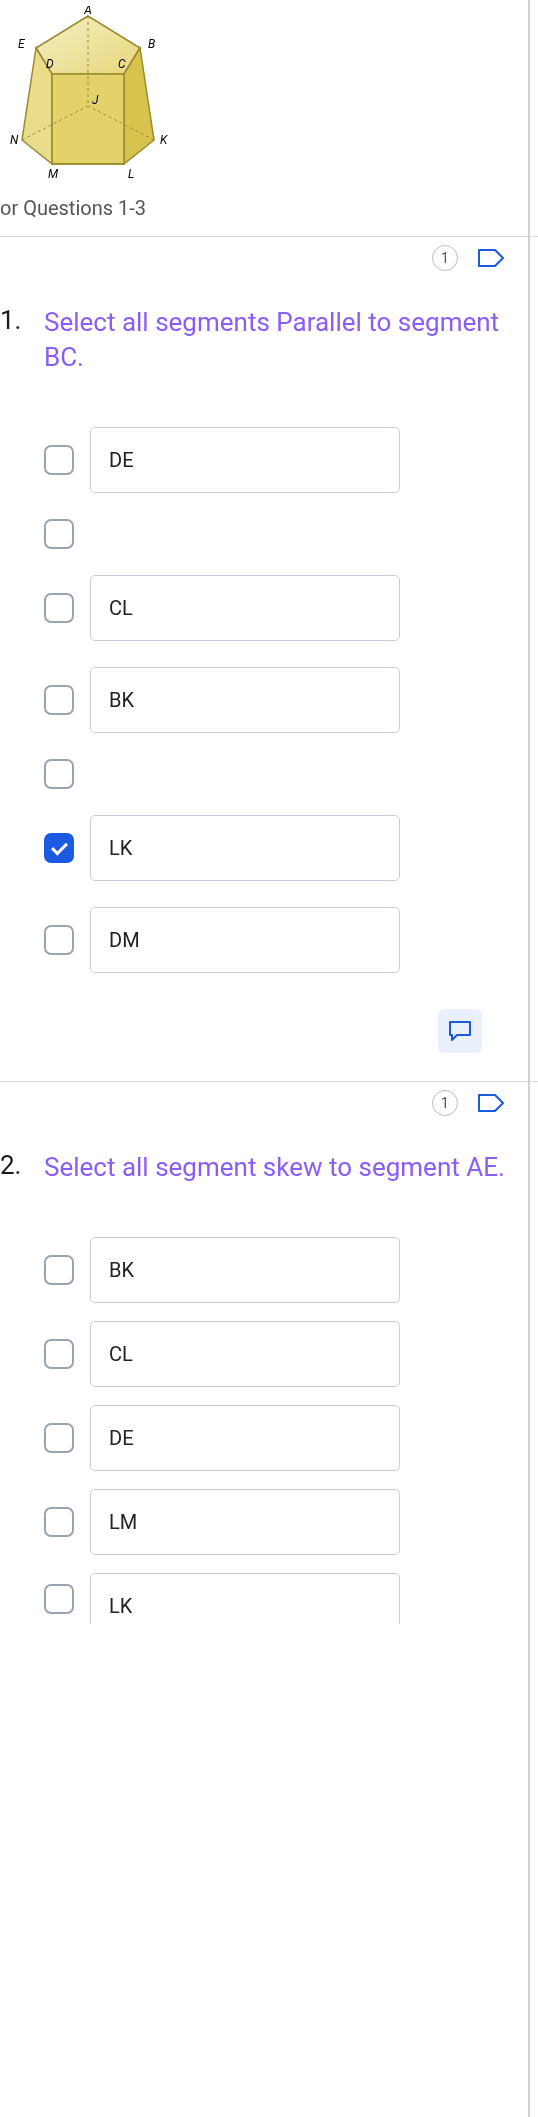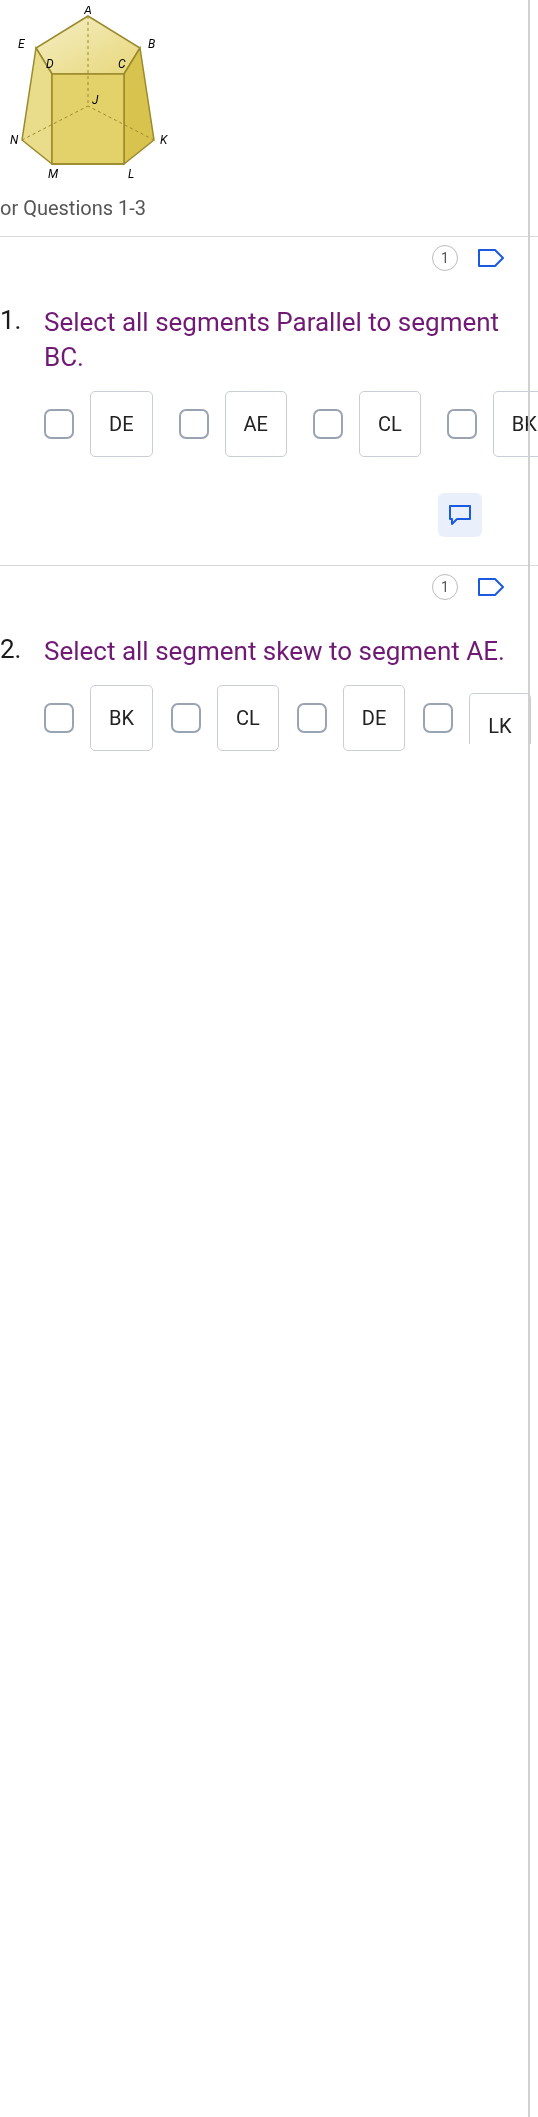--- a/index.html
+++ b/index.html
@@ -54,28 +54,28 @@
   }
   .label-icon svg, .comment-icon svg { display: block; }
   .q-row { display: flex; gap: 18px; }
   .q-num {
     font-size: 26px;
     color: #1a1a1a;
     min-width: 26px;
   }
   .q-text {
     font-size: 26px;
-    color: #701a75;
+    color: #8b5cf6;
     line-height: 1.35;
   }
   .options {
-    margin-top: 16px;
+    margin-top: 52px;
     margin-left: 44px;
     display: flex;
-    flex-direction: row;
+    flex-direction: column;
     gap: 26px;
   }
   .option {
     display: flex;
     align-items: center;
     gap: 16px;
   }
   .checkbox {
     width: 30px;
     height: 30px;
@@ -181,21 +181,20 @@
       <div class="q-num">1.</div>
       <div class="q-text">Select all segments Parallel to segment BC.</div>
     </div>
     <div class="options">
       <div class="option">
         <div class="checkbox"></div>
         <div class="option-label">DE</div>
       </div>
       <div class="option">
         <div class="checkbox"></div>
-        <div class="option-label">AE</div>
       </div>
       <div class="option">
         <div class="checkbox"></div>
         <div class="option-label">CL</div>
       </div>
       <div class="option">
         <div class="checkbox"></div>
         <div class="option-label">BK</div>
       </div>
       <div class="option">
@@ -242,17 +241,21 @@
       <div class="option">
         <div class="checkbox"></div>
         <div class="option-label">CL</div>
       </div>
       <div class="option">
         <div class="checkbox"></div>
         <div class="option-label">DE</div>
       </div>
       <div class="option">
         <div class="checkbox"></div>
+        <div class="option-label">LM</div>
+      </div>
+      <div class="option">
+        <div class="checkbox"></div>
         <div class="option-label" style="border-bottom:none; border-bottom-left-radius:0; border-bottom-right-radius:0; padding-bottom:6px;">LK</div>
       </div>
     </div>
   </div>
 </div>
 
 </body></html>

